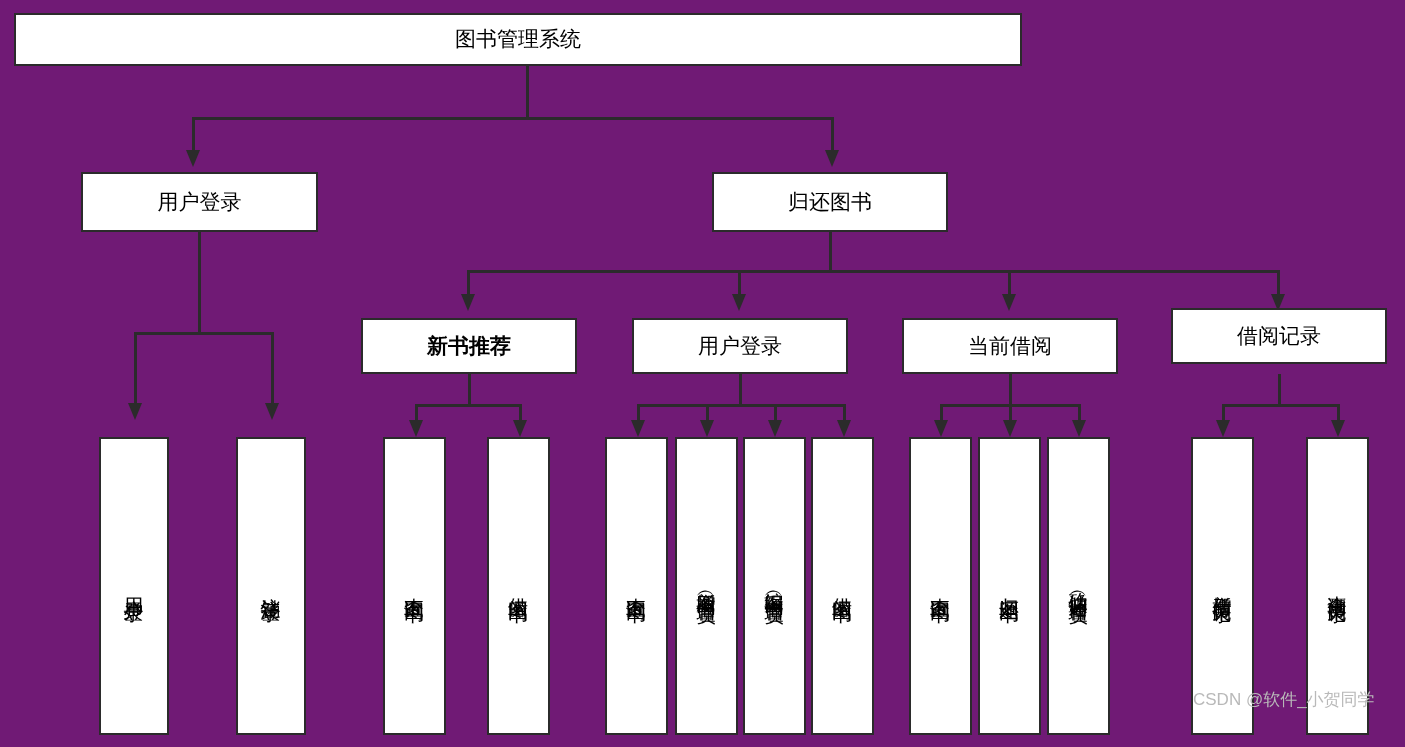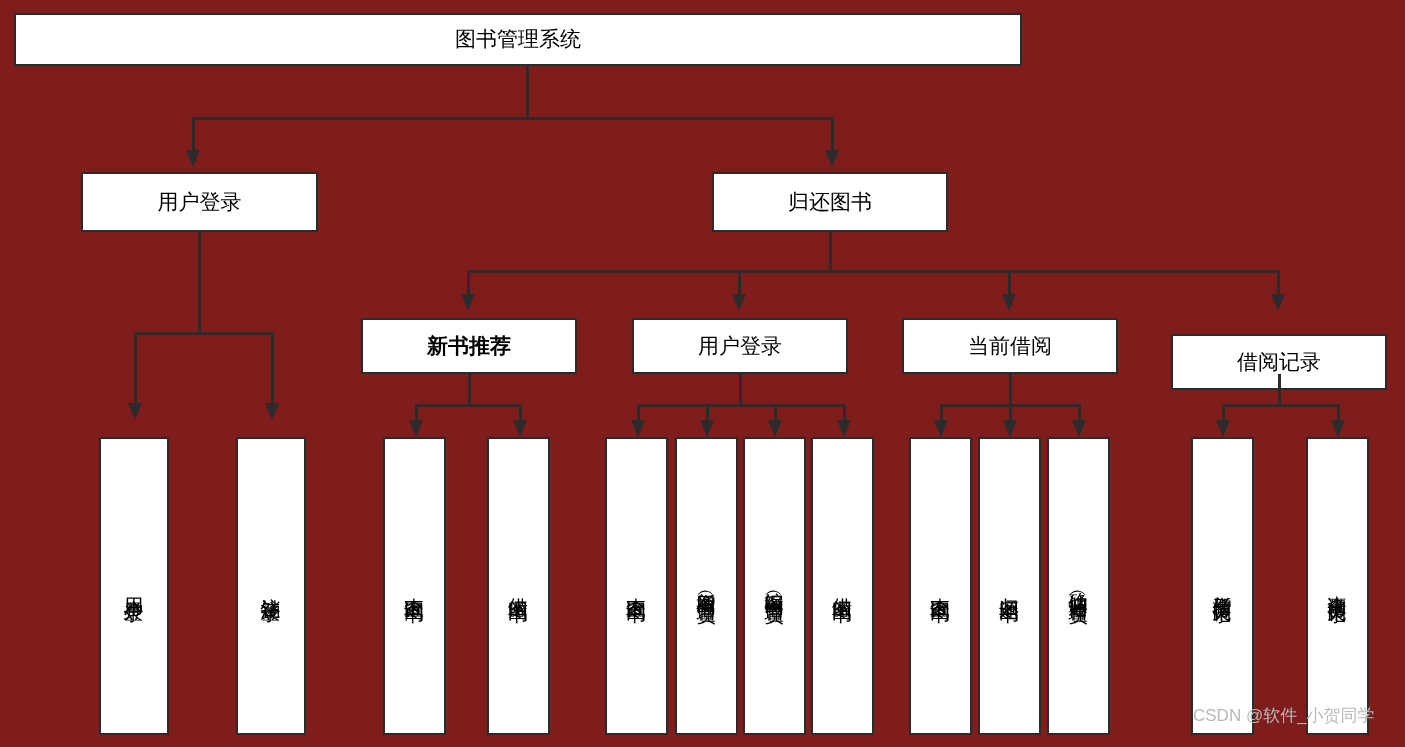--- a/index.html
+++ b/index.html
@@ -9,21 +9,21 @@
     background: #ffffff;
   }
   body {
     font-family: "Liberation Sans", "DejaVu Sans", sans-serif;
     color: #000000;
   }
   #canvas {
     position: relative;
     width: 1405px;
     height: 747px;
-    background: #7f1d1d;
+    background: #701a75;
     overflow: hidden;
   }
   
   .node {
     position: absolute;
     box-sizing: border-box;
     border: 2.5px solid #2b2b2b;
     background: #ffffff;
     display: flex;
     align-items: center;
@@ -128,21 +128,21 @@
   </div>
 
   <div class="node h" style="left:632px; top:318px; width:216px; height:56px;">
     <span>用户登录</span>
   </div>
 
   <div class="node h" style="left:902px; top:318px; width:216px; height:56px;justify-content:center;">
     <span>当前借阅</span>
   </div>
 
-  <div class="node h" style="left:1171px; top:334px; width:216px; height:56px;">
+  <div class="node h" style="left:1171px; top:308px; width:216px; height:56px;">
     <span>借阅记录</span>
   </div>
 
   <div class="line-v" style="left:468px; top:374px; height:31px;"></div>
   <div class="line-h" style="left:415px; top:404px; width:106px;"></div>
   <div class="line-v" style="left:415px; top:404px; height:17px;"></div>
   <div class="arrow" style="left:409px; top:420px;"></div>
   <div class="line-v" style="left:519px; top:404px; height:17px;"></div>
   <div class="arrow" style="left:513px; top:420px;"></div>
 
@@ -218,15 +218,15 @@
   </div>
 
   <div class="node v" style="left:1191px; top:437px; width:63px; height:298px; font-size:19px;">
     <span class="vtext">新增借阅记录</span>
   </div>
 
   <div class="node v" style="left:1306px; top:437px; width:63px; height:298px; font-size:19px;">
     <span class="vtext">查询借阅记录</span>
   </div>
 
-  <div id="watermark" style="left:1193px; top:704px;">CSDN @软件_小贺同学</div>
+  <div id="watermark" style="left:1193px; top:688px;">CSDN @软件_小贺同学</div>
 
 </div>
 
 </body></html>

